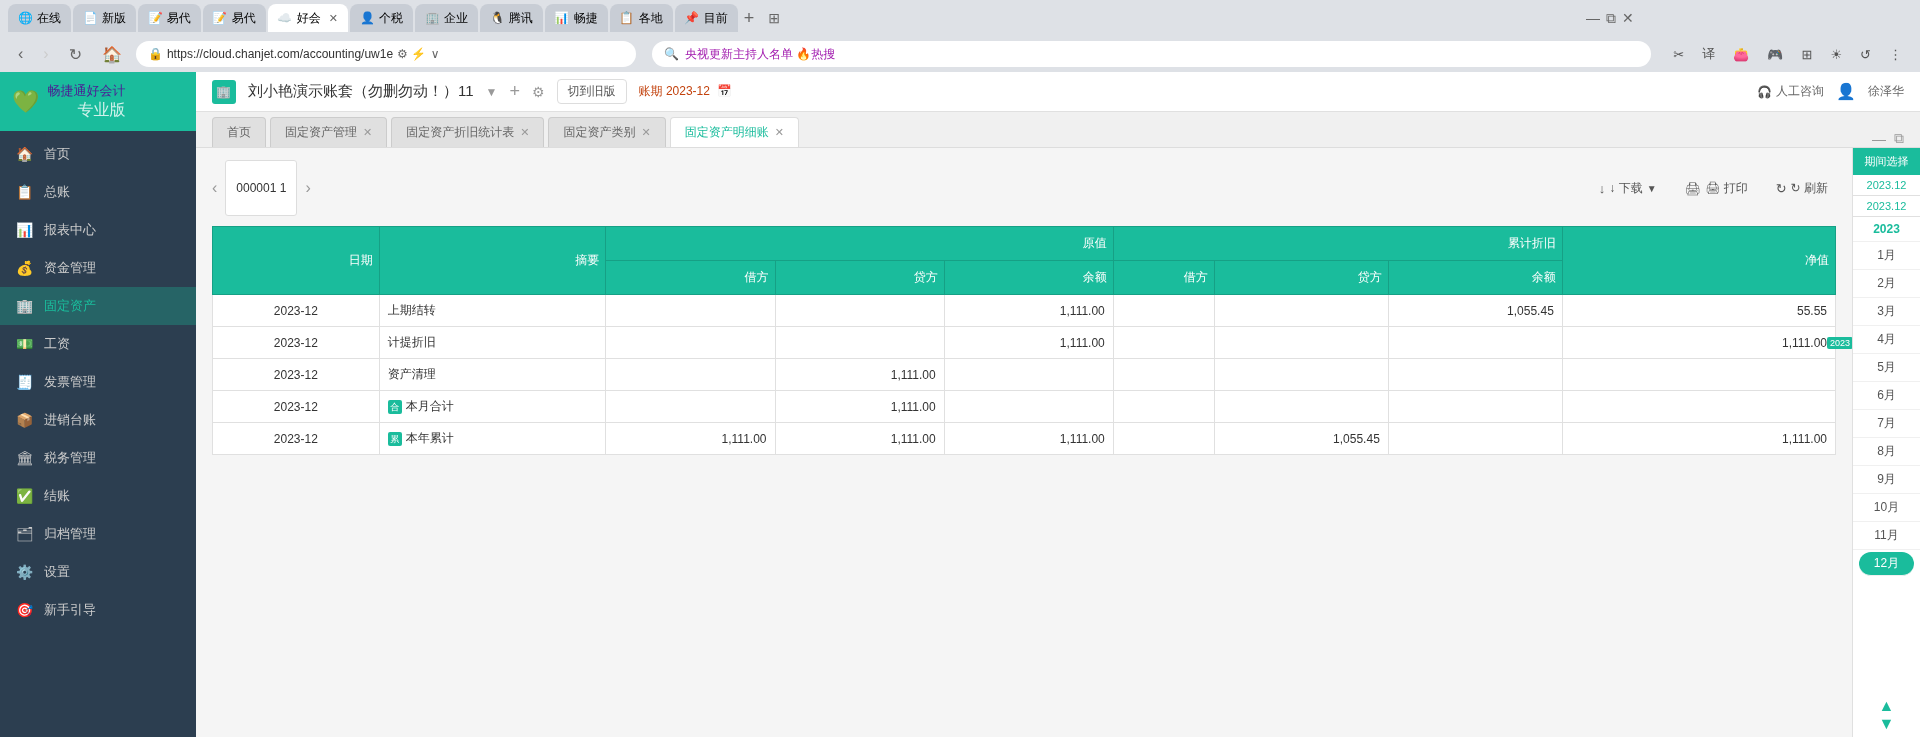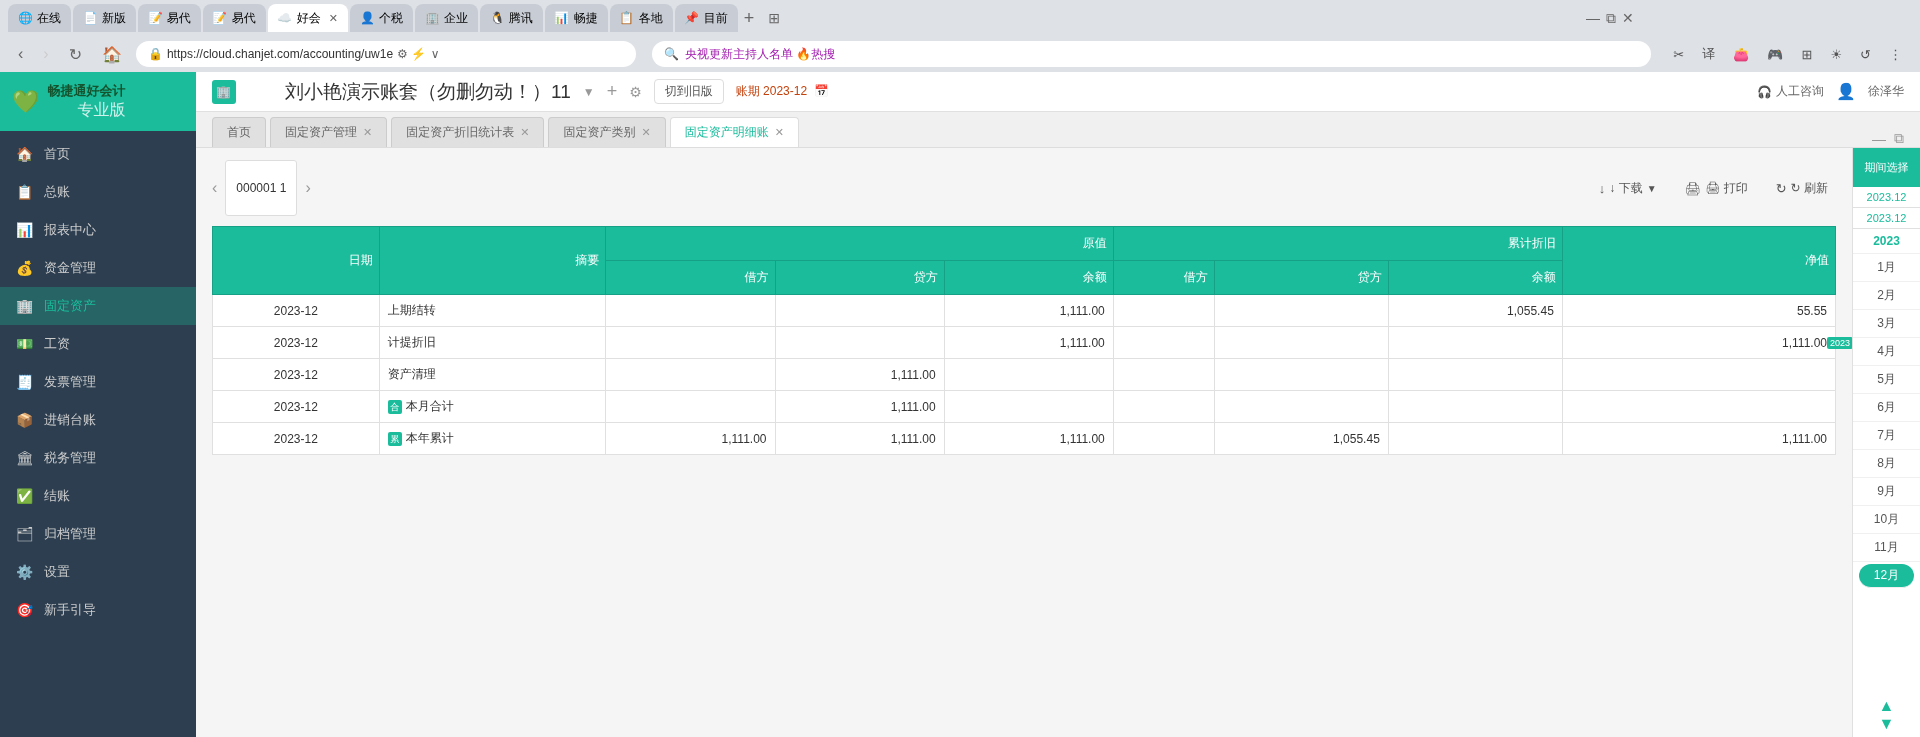--- a/index.html
+++ b/index.html
@@ -60,21 +60,21 @@
     
     .ledger-table { width: 100%; border-collapse: collapse; background: #fff; }
     .ledger-table th { background: #1abc9c; color: #fff; padding: 8px 6px; text-align: right; font-weight: normal; font-size: 12px; border: 1px solid #16a085; }
     .ledger-table td { padding: 7px 8px; text-align: center; font-size: 12px; border: 1px solid #e0e0e0; color: #333; }
     .ledger-table .num { text-align: right; }
     .ledger-table .text-left { text-align: left; }
     .row-icon { display: inline-block; width: 14px; height: 14px; background: #1abc9c; border-radius: 2px; color: #fff; font-size: 9px; line-height: 14px; text-align: center; margin-right: 4px; }
 
     
     .period-panel { width: 68px; background: #fff; border-left: 1px solid #e0e0e0; display: flex; flex-direction: column; flex-shrink: 0; }
-    .period-header { background: #1abc9c; color: #fff; text-align: center; padding: 12px 4px; font-size: 11px; line-height: 1.4; }
+    .period-header { background: #1abc9c; color: #fff; text-align: center; padding: 6px 4px; font-size: 11px; line-height: 1.4; }
     .period-date { text-align: center; padding: 4px 2px; font-size: 11px; color: #1abc9c; border-bottom: 1px solid #e0e0e0; }
     .period-months { display: flex; flex-direction: column; }
     .period-month { text-align: center; padding: 5px 4px; font-size: 12px; color: #555; cursor: pointer; border-bottom: 1px solid #f0f0f0; }
     .period-month.active { background: #1abc9c; color: #fff; border-radius: 12px; margin: 2px 6px; padding: 3px 4px; }
     .period-month.highlighted { color: #1abc9c; font-weight: bold; }
   </style>
 </head>
 <body>
 
 <div class="browser-chrome">
@@ -173,21 +173,21 @@
     </div>
   </div>
 </div>
 
 <div class="app-wrapper">
 
   <div class="sidebar">
     <div class="sidebar-logo">
       <span style="font-size:22px; color:#fff;">💚</span>
       <div>
-        <div style="font-size:13px;font-weight:bold;color:#14532d;">畅捷通好会计</div>
+        <div style="font-size:13px;font-weight:normal;color:#4c1d95;">畅捷通好会计</div>
         <div style="font-size:16px;color:rgba(255,255,255,0.8);text-align:right;">专业版</div>
       </div>
     </div>
     <div class="sidebar-menu">
       <div class="sidebar-item">
         <span class="sidebar-icon">🏠</span>
         <span>首页</span>
       </div>
       <div class="sidebar-item">
         <span class="sidebar-icon">📋</span>
@@ -237,21 +237,21 @@
         <span class="sidebar-icon">🎯</span>
         <span>新手引导</span>
       </div>
     </div>
   </div>
 
   <div class="main-content">
 
     <div class="top-bar">
       <span style="width:24px;height:24px;background:#1abc9c;border-radius:3px;display:inline-flex;align-items:center;justify-content:center;color:#fff;font-size:12px;">🏢</span>
-      <span style="font-size:19px;color:#333;margin-left:37px;">刘小艳演示账套（勿删勿动！）11</span>
+      <span style="font-size:15px;color:#333;">刘小艳演示账套（勿删勿动！）11</span>
       <span style="color:#999;font-size:12px;">▼</span>
       <span style="color:#999;font-size:18px;cursor:pointer;">+</span>
       <span style="color:#999;font-size:14px;cursor:pointer;">⚙</span>
       <button class="switch-btn" style="border:1px solid #ddd;background:#fff;padding:3px 10px;border-radius:4px;font-size:12px;cursor:pointer;color:#555;">切到旧版</button>
       <span style="font-size:12px;color:#c2410c;">
         <span>账期 2023-12</span>
         <span style="margin-left:4px;cursor:pointer;">📅</span>
       </span>
       <div class="top-right">
         <span style="color:#666;font-size:12px;cursor:pointer;display:flex;align-items:center;gap:4px;">

